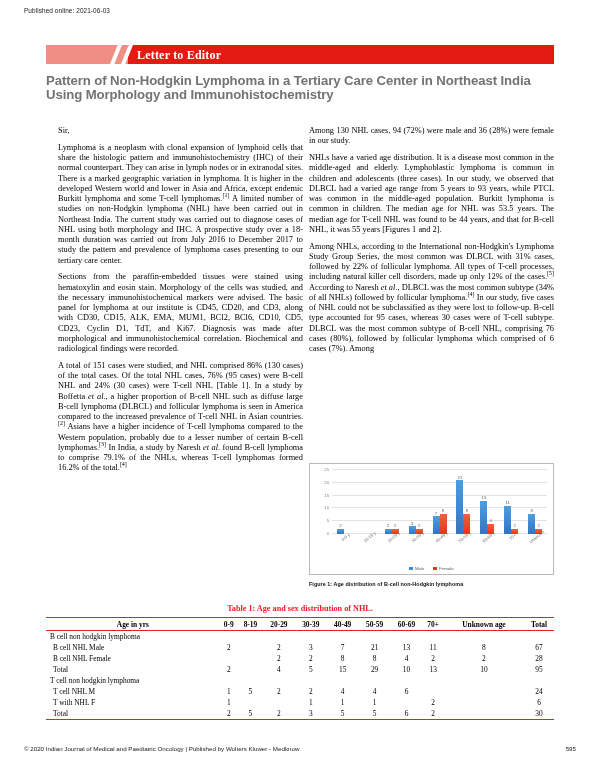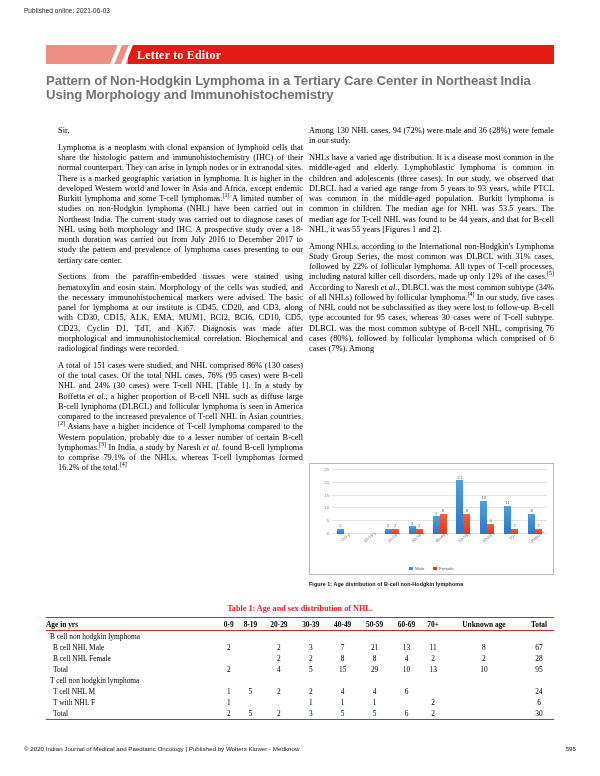--- a/index.html
+++ b/index.html
@@ -144,21 +144,21 @@
   table{
     width:100%;border-collapse:collapse;
     font-size:7.4px;
   }
   table td,table th{padding:1px 0;}
   thead th{
     font-weight:bold;text-align:center;font-size:7.4px;
     border-top:1.1px solid #ed1c24;border-bottom:1.1px solid #ed1c24;
     padding:1.5px 0;
   }
-  thead th.first{text-align:left;}
+  thead th.first{text-align:center;}
   tbody td{text-align:center;}
   tbody td.first{text-align:left;}
   tbody tr.section td.first{padding-left:4px;}
   tbody tr.item td.first{padding-left:7px;}
   tbody tr.last td{border-bottom:1.1px solid #ed1c24;}
 
   
   .footer{
     position:absolute;left:24px;top:745px;width:552px;
     font-family:"Liberation Sans", sans-serif;

